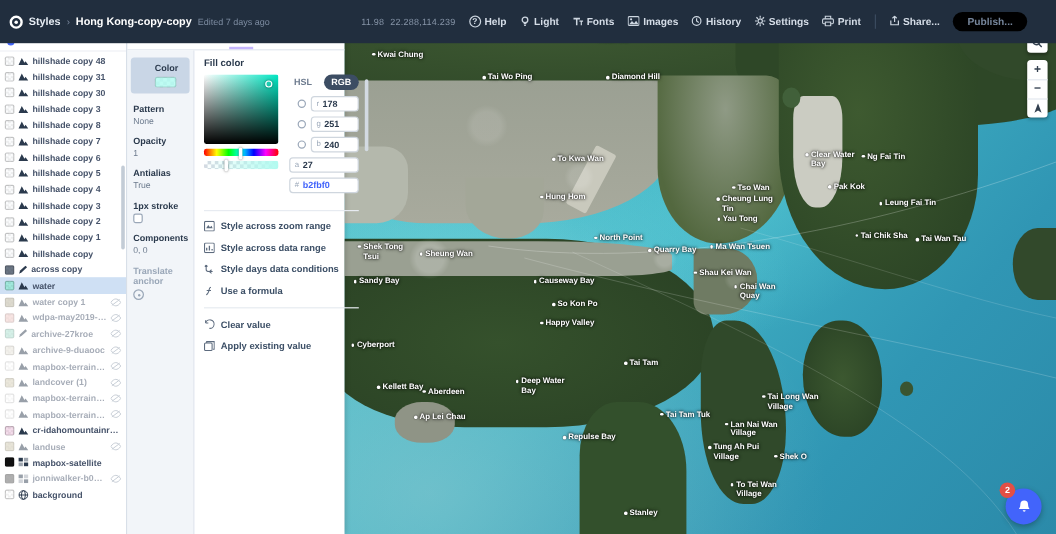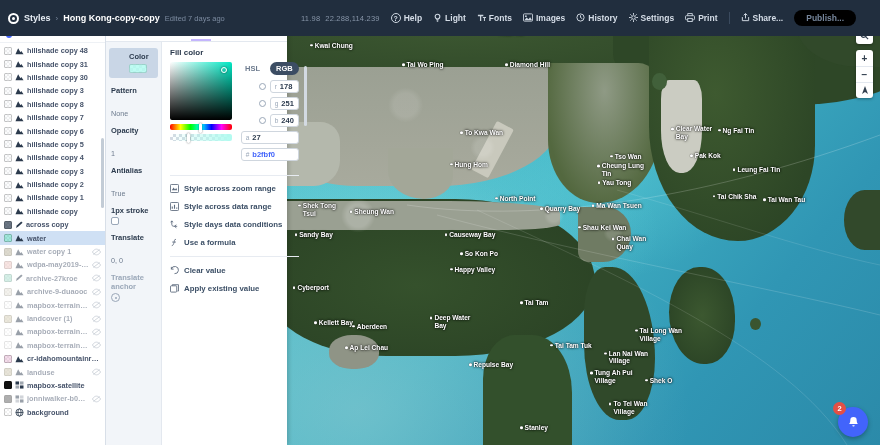--- a/index.html
+++ b/index.html
@@ -46,21 +46,21 @@
   .editor { position:absolute; left:106px; top:20px; width:181px; bottom:0; background:#fff; box-shadow:2px 0 4px rgba(0,0,0,.15); z-index:30; display:flex; flex-direction:column; }
   .ed-header { display:flex; align-items:center; height:22px; padding:0 7px; border-bottom:1px solid #e3e8ef; gap:4px; }
   .ed-title { font-size:9.5px; font-weight:bold; color:#23303f; flex:1; }
   .ed-tab { font-size:8px; color:#8795a8; margin-left:6px; cursor:pointer; padding:5px 0 4px; }
   .ed-tab.active { color:#2b3a4d; font-weight:bold; border-bottom:2px solid #c4b5fd; }
   .ed-close { color:#5d6b7e; font-size:10px; margin-left:7px; cursor:pointer; font-weight:bold; }
   .ed-body { flex:1; display:flex; position:relative; }
   .prop-col { width:56px; background:#f2f5f9; border-right:1px solid #e3e8ef; padding:6px 5px; }
   .prop { margin-bottom:8px; }
   .prop-label { font-size:7.5px; font-weight:bold; color:#2b3a4d; }
-  .prop-value { font-size:7.2px; color:#6d7b8e; margin-top:14px; }
+  .prop-value { font-size:7.2px; color:#6d7b8e; margin-top:1px; }
   .prop.disabled .prop-label { color:#9aa7b8; }
   .prop-card { background:#c9d6e6; border-radius:3px; padding:4px 20px 5px; margin:0 -2px 8px;text-align:right; }
   .prop-card .prop-label { font-size:7.5px; }
   .color-swatch-mini { margin-top:3px; width:18px; height:9px; border-radius:2px;
       background-image:linear-gradient(rgba(178,251,240,.85),rgba(178,251,240,.85)), conic-gradient(#cfd6de 25%, #fff 0 50%, #cfd6de 0 75%, #fff 0); background-size:100% 100%, 6px 6px; border:1px solid rgba(0,0,0,.15); }
   .checkbox { width:8px; height:8px; border:1px solid #9aa7b8; border-radius:2px; background:#fff; margin-top:2px; }
   .anchor-ic { margin-top:2px; width:9px; height:9px; border:1px solid #9aa7b8; border-radius:50%; position:relative; }
   .anchor-ic::after { content:""; position:absolute; left:3px; top:3px; width:2px; height:2px; background:#9aa7b8; border-radius:50%; }
 
   .style-col { flex:1; padding:6px 8px; position:relative; }
@@ -74,21 +74,21 @@
       background:linear-gradient(to right,#f00 0%,#ff0 17%,#0f0 33%,#0ff 50%,#00f 67%,#f0f 83%,#f00 100%); }
   .alpha-bar { margin-top:4px; height:7px; border-radius:2px; position:relative;
       background-image:linear-gradient(to right, rgba(178,251,240,0), rgba(178,251,240,1)), conic-gradient(#d4dae2 25%, #fff 0 50%, #d4dae2 0 75%, #fff 0); background-size:100% 100%, 6px 6px; }
   .slider-marker { position:absolute; top:-1.5px; width:3px; height:10px; background:#fff; border-radius:1.5px; box-shadow:0 0 2px rgba(0,0,0,.55); }
   .picker-right { flex:1; }
   .mode-toggle { display:flex; align-items:center; justify-content:flex-end; gap:4px; margin-bottom:5px; }
   .mode { font-size:7.5px; font-weight:bold; color:#6d7b8e; padding:2px 6px; border-radius:8px; cursor:pointer; }
   .mode.active { background:#3c4d63; color:#fff; }
   .chan-row { display:flex; align-items:center; gap:4px; margin-bottom:4px; justify-content:flex-end; }
   .radio { width:7px; height:7px; border:1px solid #9aa7b8; border-radius:50%; flex:none; }
-  .chan-box { width:29px; height:13px; border:1px solid #cfd6de; border-radius:3px; display:flex; align-items:center; gap:3px; padding:0 4px; font-size:7.5px; background:#fff; }
+  .chan-box { width:40px; height:13px; border:1px solid #cfd6de; border-radius:3px; display:flex; align-items:center; gap:3px; padding:0 4px; font-size:7.5px; background:#fff; }
   .chan-box .pfx { color:#9aa7b8; font-size:6.5px; }
   .chan-box .val { color:#2b3a4d; font-weight:bold; }
   .wide-box { width:58px; margin-left:auto; }
   .hex-box .val { color:#4264fb; }
   .action-list { margin-top:10px; border-top:1px solid #e7ebf1; padding-top:8px; }
   .action { display:flex; align-items:center; gap:5px; font-size:7.8px; font-weight:bold; color:#3c4f66; margin-bottom:9px; cursor:pointer; }
   .action svg { flex:none; color:#5d6b7e; }
   .action-sep { border-top:1px solid #e7ebf1; margin:2px 0 9px; }
   .ed-footer { height:24px; border-top:1px solid #e3e8ef; display:flex; align-items:center; padding:0 8px; gap:6px; }
   .details-link { font-size:7.5px; color:#6d7b8e; cursor:pointer; flex:1; }
@@ -682,21 +682,21 @@
       </div>
       <div class="prop">
         <div class="prop-label">Antialias</div>
         <div class="prop-value">True</div>
       </div>
       <div class="prop">
         <div class="prop-label">1px stroke</div>
         <div class="checkbox"></div>
       </div>
       <div class="prop">
-        <div class="prop-label">Translate</div>
+        <div class="prop-label">Components</div>
         <div class="prop-value">0,  0</div>
       </div>
       <div class="prop disabled">
         <div class="prop-label">Translate anchor</div>
         <div class="anchor-ic"></div>
       </div>
     </div>
     <div class="style-col">
       <div class="fill-label">Fill color</div>
       <div class="picker-wrap">

